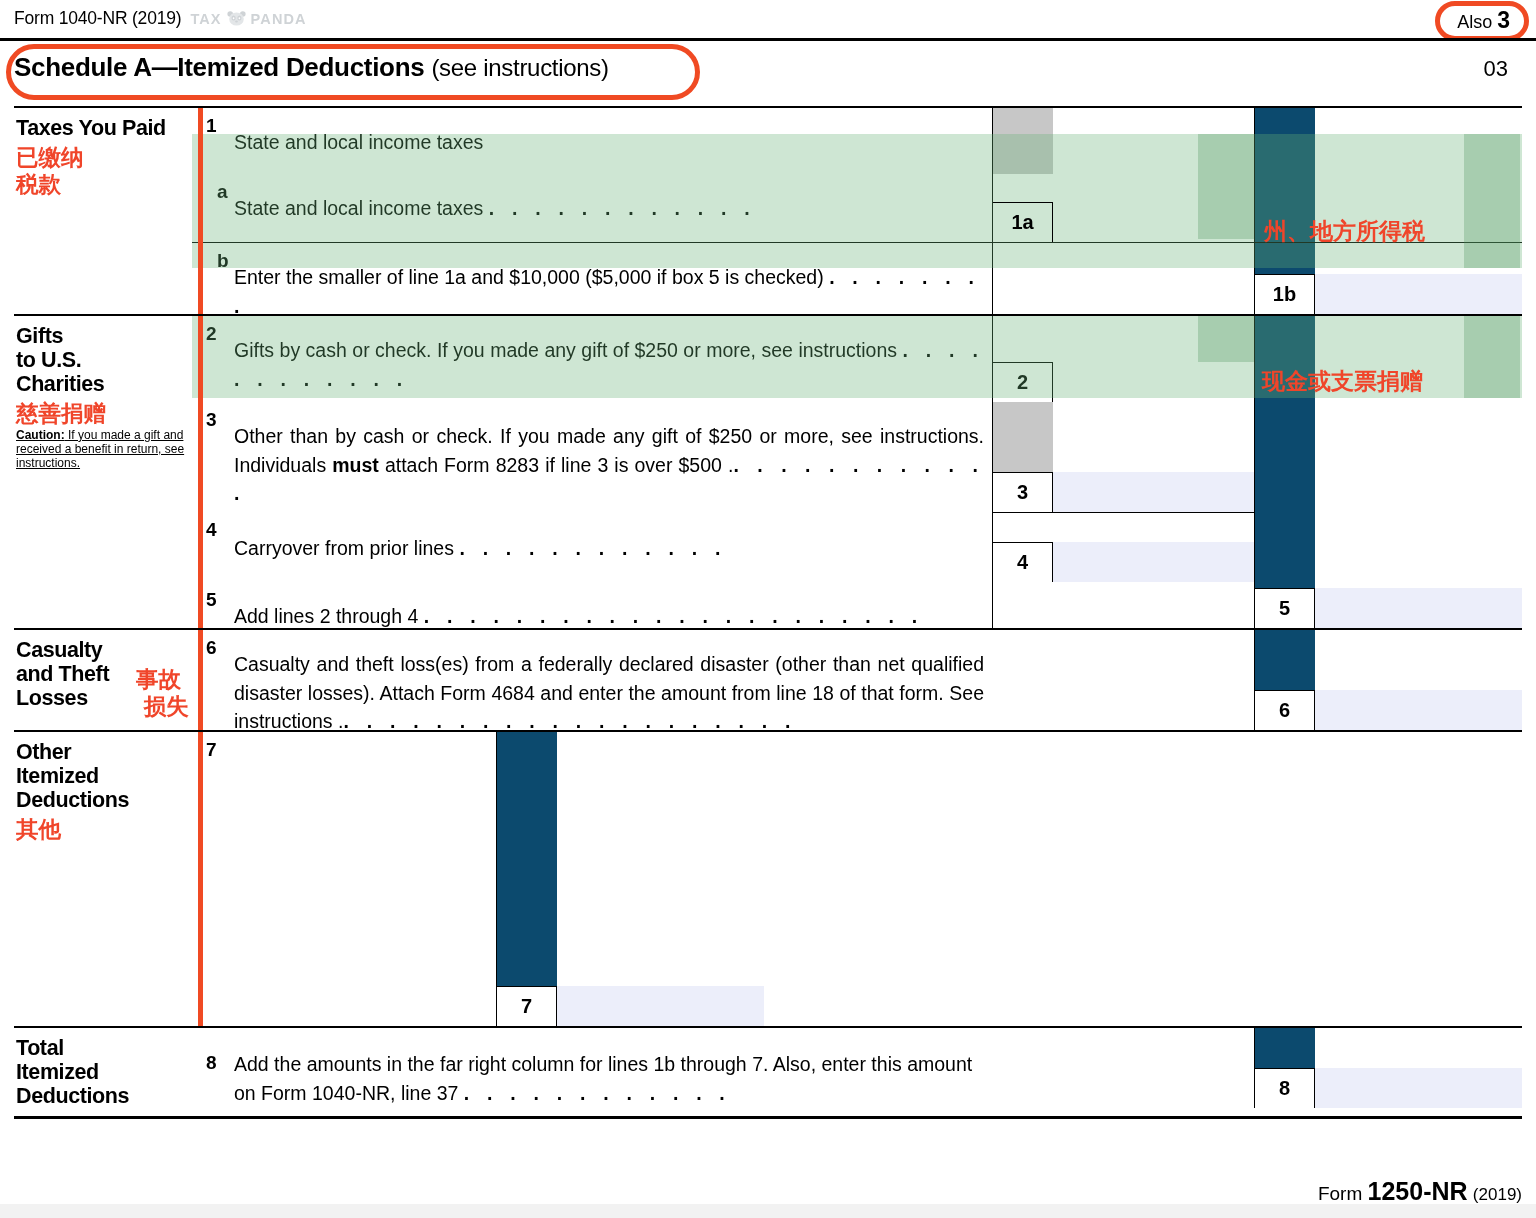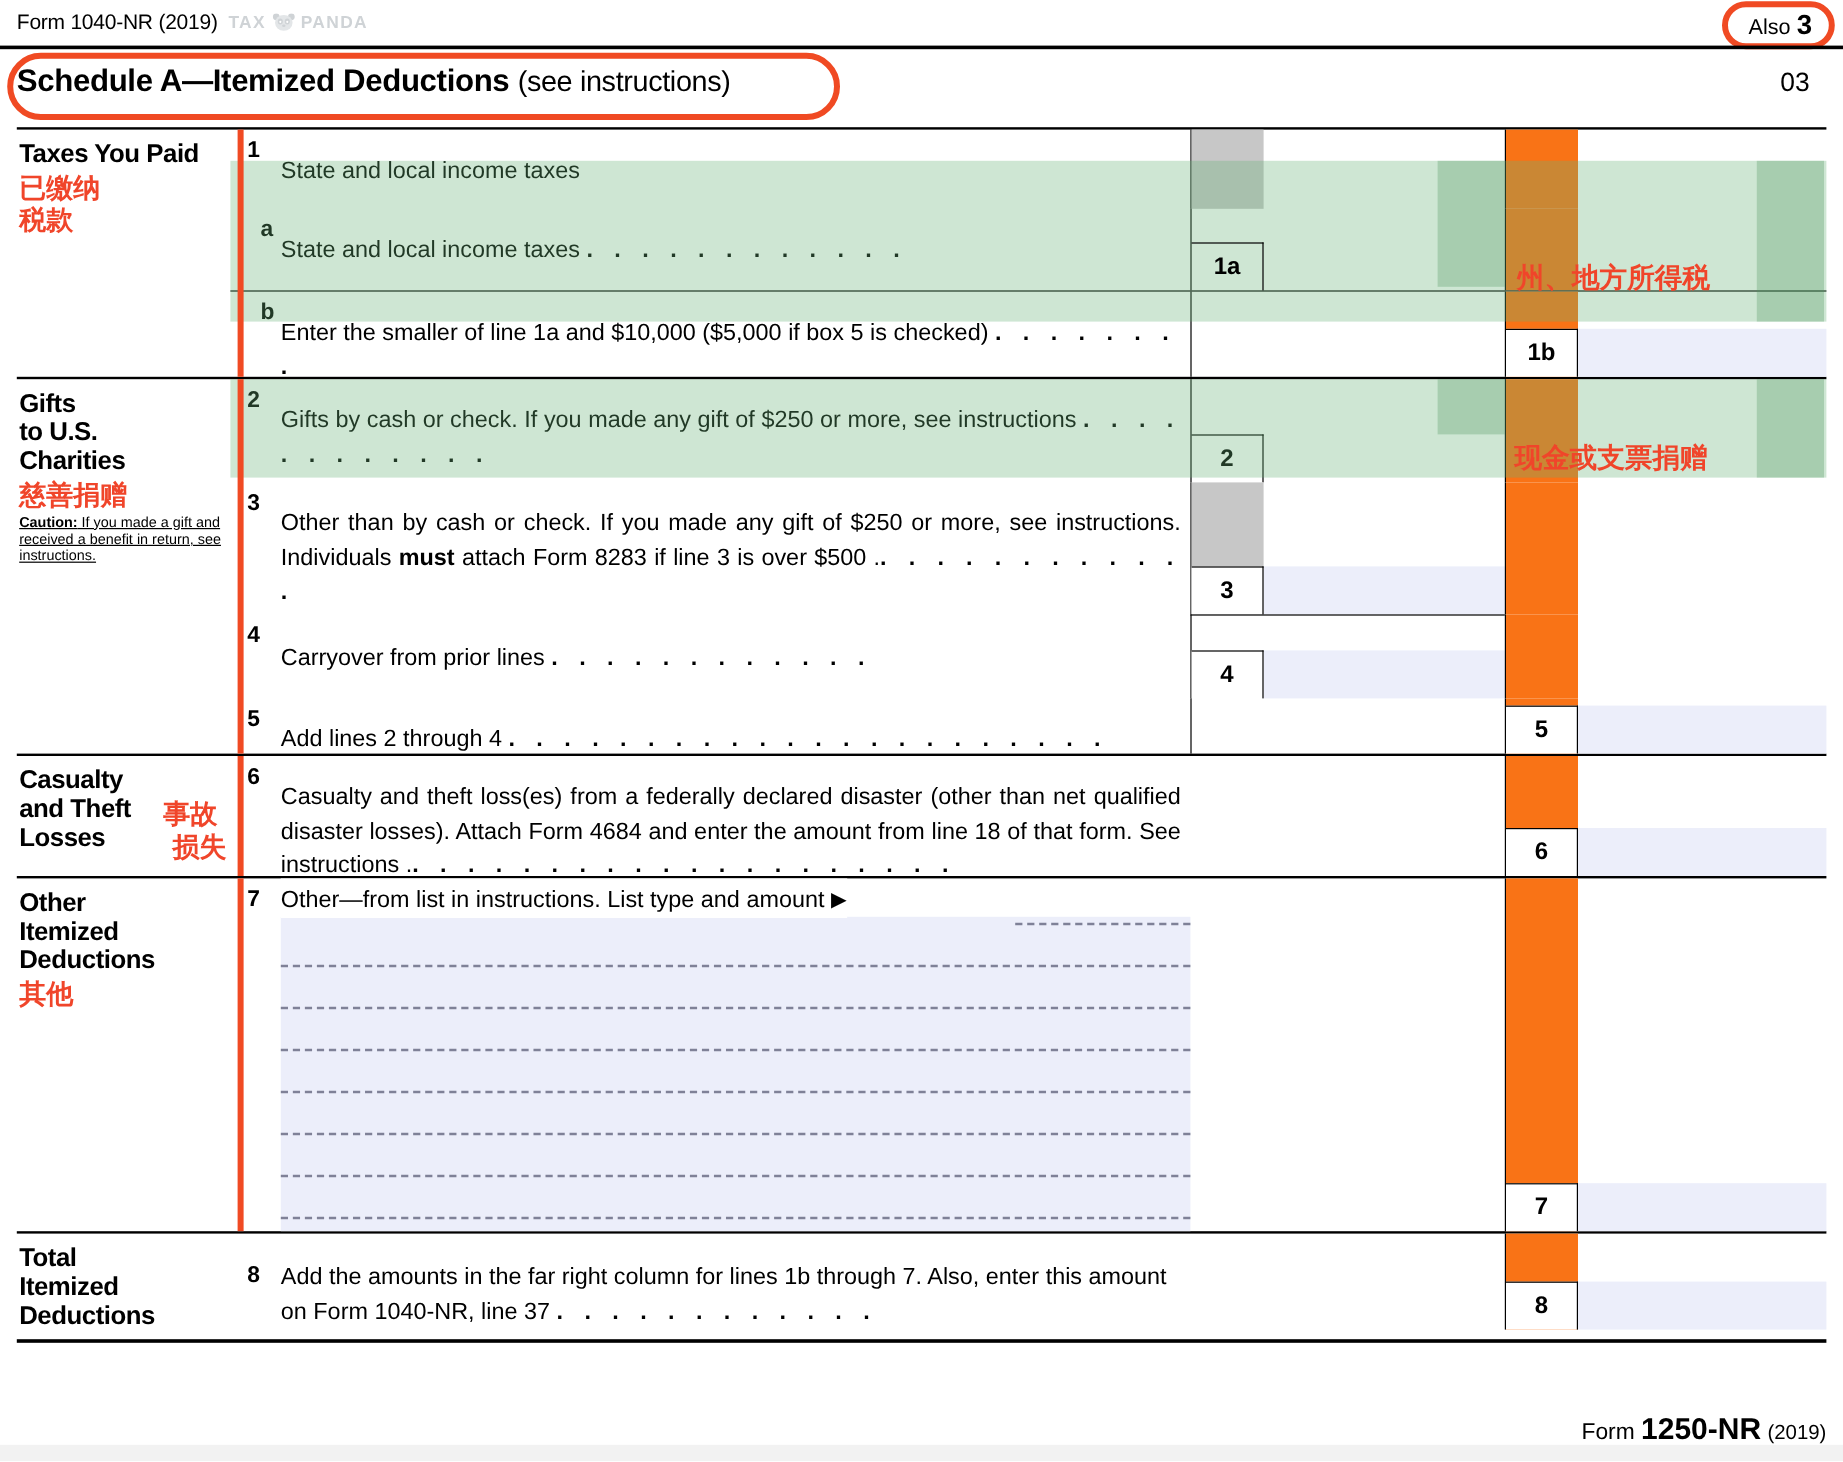--- a/index.html
+++ b/index.html
@@ -147,21 +147,21 @@
     background: #eceefa;
   }
 
   
   .rightcol {
     width: 268px; flex: 0 0 268px;
     position: relative;
     border-left: 1.6px solid #000;
     display: flex;
   }
-  .rgray { width: 60px; flex: 0 0 60px; background: #f97316; position: relative; }
+  .rgray { width: 60px; flex: 0 0 60px; background: #0c4a6e; position: relative; }
   .rbox {
     position: absolute; left: 0; bottom: 0; width: 60px; height: 40px;
     background: #fff;
     border-top: 1.6px solid #000; border-right: 1.6px solid #000;
     display: flex; align-items: center; justify-content: center;
     font-size: 20px; font-weight: bold;
   }
   .rfield { flex: 1 1 auto; position: relative; }
   .rfieldin {
     position: absolute; left: 0; right: 0; bottom: 0; height: 40px;
@@ -410,36 +410,20 @@
 
     <div class="sec">
       <div class="capt">
         <h3>Other<br>Itemized<br>Deductions</h3>
         <div class="cn">其他</div>
       </div>
       <div class="redline" style="height:100%"></div>
       <div class="body">
         <div class="row" style="height:294px;">
           <div class="rownum">7</div>
-          <div class="rowtext nj" style="padding:0; position:relative;">
-            <div class="writezone" style="position:absolute; left:0; right:0; top:32px; bottom:0;">
-              <div class="dline" style="left:612px; right:0; top:5px;"></div>
-              <div class="dline" style="left:0; right:0; top:40px;"></div>
-              <div class="dline" style="left:0; right:0; top:75px;"></div>
-              <div class="dline" style="left:0; right:0; top:110px;"></div>
-              <div class="dline" style="left:0; right:0; top:145px;"></div>
-              <div class="dline" style="left:0; right:0; top:180px;"></div>
-              <div class="dline" style="left:0; right:0; top:215px;"></div>
-              <div class="dline" style="left:0; right:0; top:250px;"></div>
-            </div>
-            <div style="position:relative; z-index:3; padding:4px 0 0 0; background:#fff; display:inline-block;">
-              <span>Other—from list in instructions. List type and amount</span>
-              <span class="arrow">▶</span>
-            </div>
-          </div>
           <div class="midcol" style="border-left:none;"></div>
           <div class="rightcol">
             <div class="rgray">
               <div class="rbox">7</div>
             </div>
             <div class="rfield">
               <div class="rfieldin"></div>
             </div>
           </div>
         </div>

